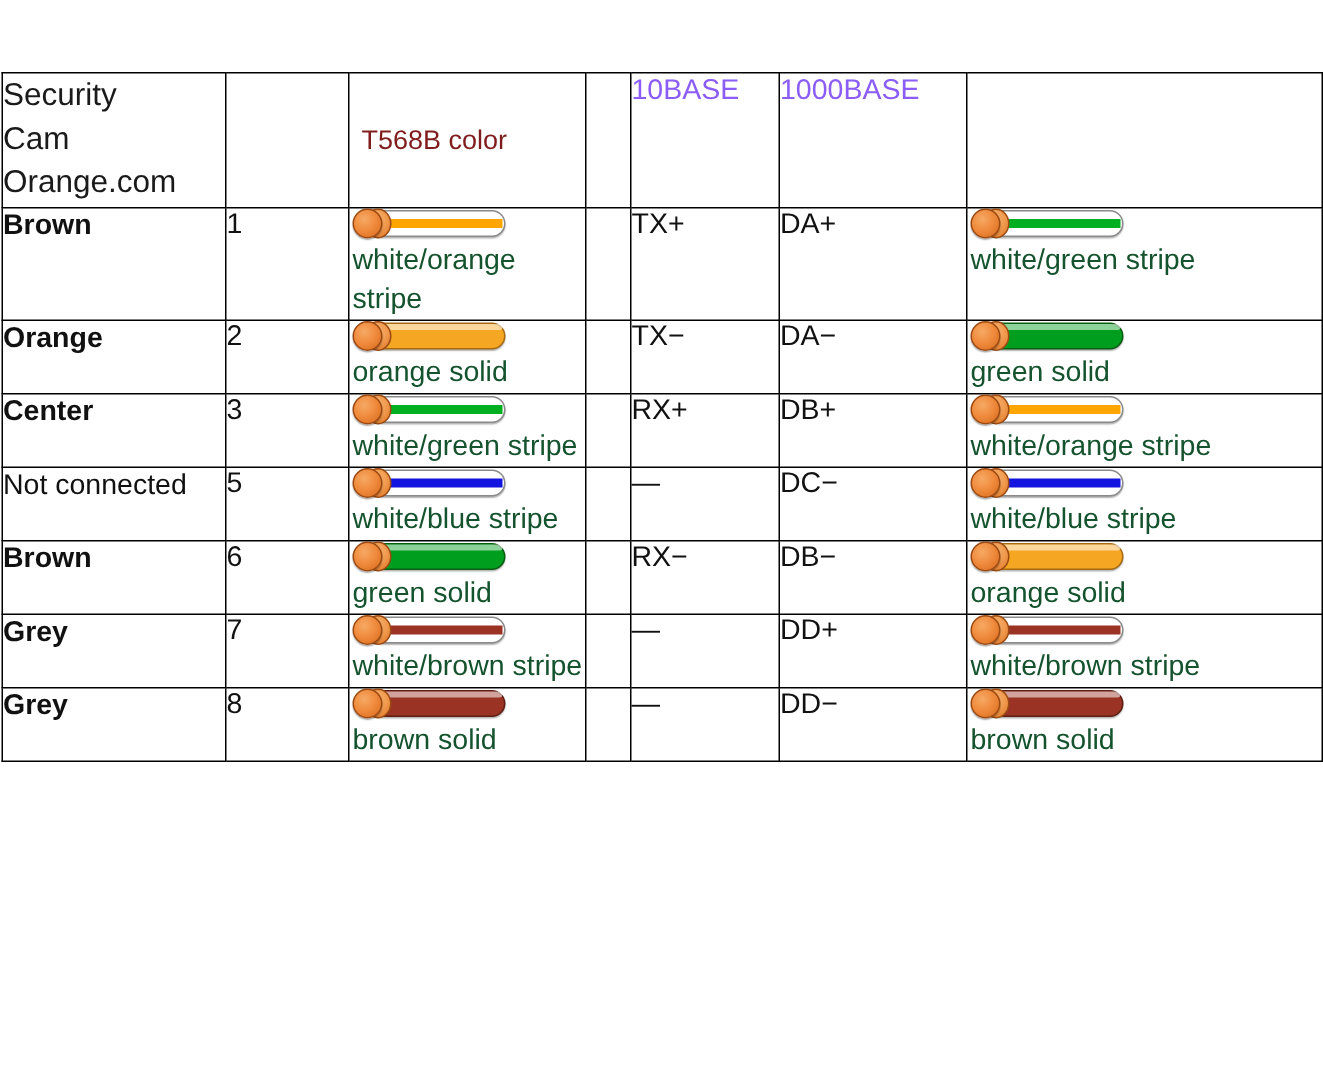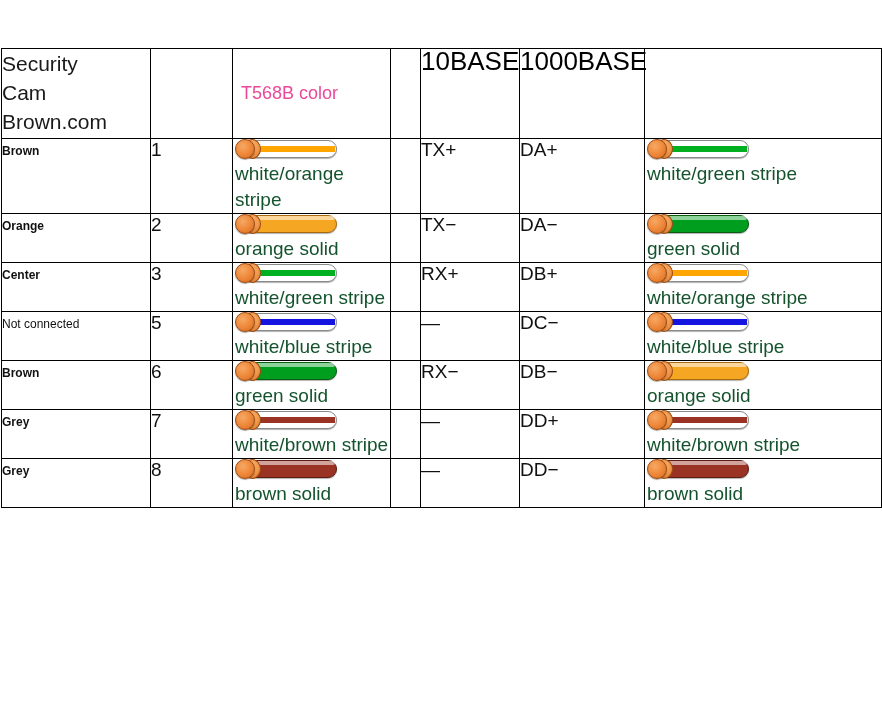--- a/index.html
+++ b/index.html
@@ -43,39 +43,39 @@
   .hdr-brand {
     padding: 5px 6px 0 8px;
     font-size: 21px;
     line-height: 29px;
     color: #1a1a1a;
   }
   .hdr-mid {
     padding: 0 6px;
     font-size: 18px;
     font-weight: bold;
-    color: #ec4899;
+    color: #7f1d1d;
     height: 90px;
     vertical-align: middle;
   }
   .hdr-mid-inner {
     display: flex; align-items: center; height: 88px;
     padding-left: 8px;
   }
   .hdr-top {
     padding: 7px 6px 0 8px;
-    font-size: 26px;
-    color: #000000;
+    font-size: 19px;
+    color: #8b5cf6;
     line-height: 24px;
   }
 
   
   .cell-label {
     padding: 6px 6px 0 8px;
-    font-size: 12px;
+    font-size: 19px;
     line-height: 24px;
     color: #111111;
   }
   .cell-label.bold { font-weight: bold; }
   .cell-pin {
     font-size: 19px;
     color: #111111;
     text-align: left;
     padding-left: 14px;
     vertical-align: middle;
@@ -158,21 +158,21 @@
       <col class="c-gap">
         <col class="c-10b">
         <col class="c-1000b">
         <col class="c-cross">
     </colgroup>
     <tbody id="table-body">
         <tr class="header-row">
           <td class="hdr-brand">
             <div>Security</div>
             <div>Cam</div>
-            <div>Brown.com</div>
+            <div>Orange.com</div>
           </td>
           <td></td>
           <td class="hdr-mid">
             <div class="hdr-mid-inner">T568B color</div>
           </td>
           <td></td>
           <td class="hdr-top">10BASE</td>
           <td class="hdr-top">1000BASE</td>
           <td class="hdr-top"></td>
         </tr>

